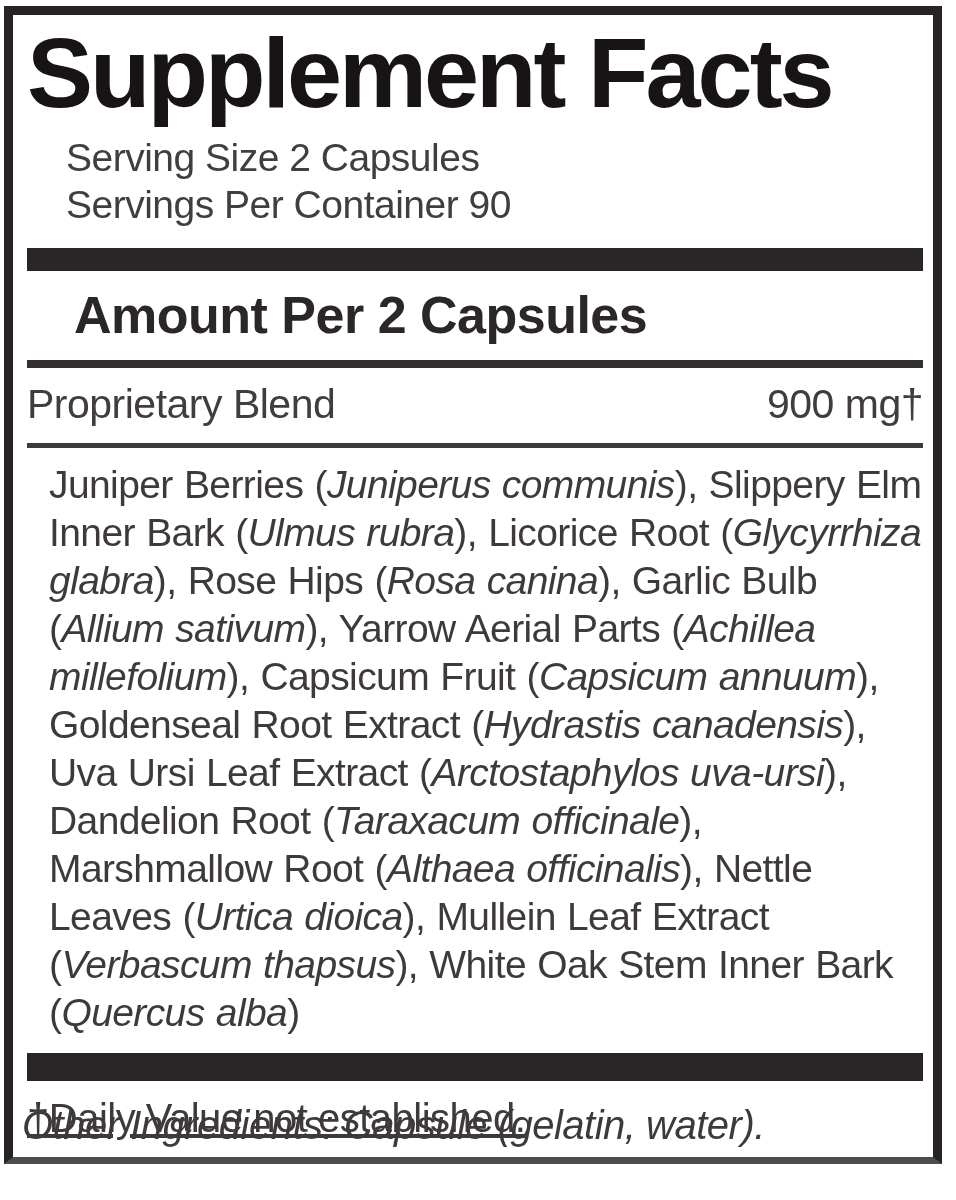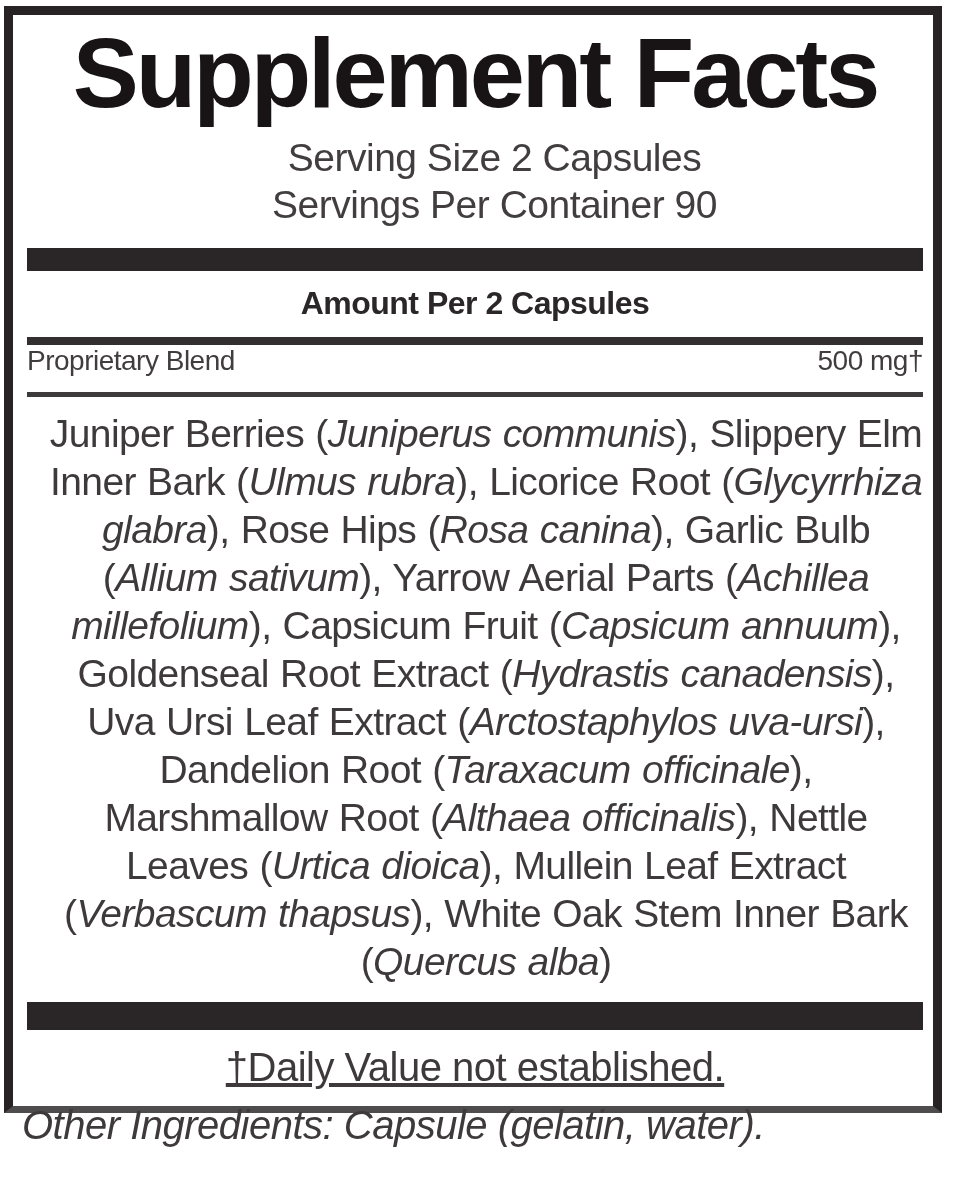--- a/index.html
+++ b/index.html
@@ -23,21 +23,20 @@
   .label-box {
     position: absolute;
     left: 4px;
     top: 6px;
     width: 938px;
     border: 9px solid #272324;
     border-bottom: 7px solid #4e4c4c;
     background: #ffffff;
     padding: 6px 10px 16px 14px;
     box-sizing: border-box;
-    text-align: center;
   }
   .title {
     font-size: 99px;
     font-weight: bold;
     letter-spacing: -3px;
     line-height: 1.02;
     color: #181415;
     margin: 2px 0 10px 0;
     white-space: nowrap;
   }
@@ -50,33 +49,35 @@
   }
   .bar {
     background: #2a2527;
     margin-top: 20px;
   }
   .bar-thick-top { height: 23px; }
   .bar-medium { height: 8px; margin-top: 15px; background: #332f30; }
   .bar-thin { height: 5px; margin-top: 15px; background: #3d3a3b; }
   .bar-thick-bottom { height: 28px; margin-top: 16px; }
   .amount-header {
-    font-size: 32px;
+    font-size: 52px;
     font-weight: bold;
     letter-spacing: -0.5px;
     color: #2b2728;
     margin-top: 14px;
+    margin-left: 47px;
   }
   .blend-row {
     display: flex;
     justify-content: space-between;
     align-items: baseline;
-    font-size: 28px;
+    font-size: 41px;
     color: #413d3e;
     letter-spacing: -0.5px;
+    margin-top: 13px;
   }
   .ingredients {
     margin: 13px 0 0 22px;
     font-size: 39px;
     line-height: 48px;
     letter-spacing: -0.6px;
     color: #3e3a3b;
     word-spacing: 1px;
   }
   .ingredients em {
@@ -112,21 +113,21 @@
     <div class="serving-line">Servings Per Container 90</div>
 
     <div class="bar bar-thick-top"></div>
 
     <div class="amount-header">Amount Per 2 Capsules</div>
 
     <div class="bar bar-medium"></div>
 
     <div class="blend-row">
       <span>Proprietary Blend</span>
-      <span>500 mg†</span>
+      <span>900 mg†</span>
     </div>
 
     <div class="bar bar-thin"></div>
 
     <p class="ingredients"><span>Juniper Berries (</span><em>Juniperus communis</em><span>), Slippery Elm Inner Bark (</span><em>Ulmus rubra</em><span>), Licorice Root (</span><em>Glycyrrhiza glabra</em><span>), Rose Hips (</span><em>Rosa canina</em><span>), Garlic Bulb (</span><em>Allium sativum</em><span>), Yarrow Aerial Parts (</span><em>Achillea millefolium</em><span>), Capsicum Fruit (</span><em>Capsicum annuum</em><span>), Goldenseal Root Extract (</span><em>Hydrastis canadensis</em><span>), Uva Ursi Leaf Extract (</span><em>Arctostaphylos uva-ursi</em><span>), Dandelion Root (</span><em>Taraxacum officinale</em><span>), Marshmallow Root (</span><em>Althaea officinalis</em><span>), Nettle Leaves (</span><em>Urtica dioica</em><span>), Mullein Leaf Extract (</span><em>Verbascum thapsus</em><span>), White Oak Stem Inner Bark (</span><em>Quercus alba</em><span>)</span></p>
 
     <div class="bar bar-thick-bottom"></div>
 
     <div class="footnote">†Daily Value not established.</div>
   </div>

